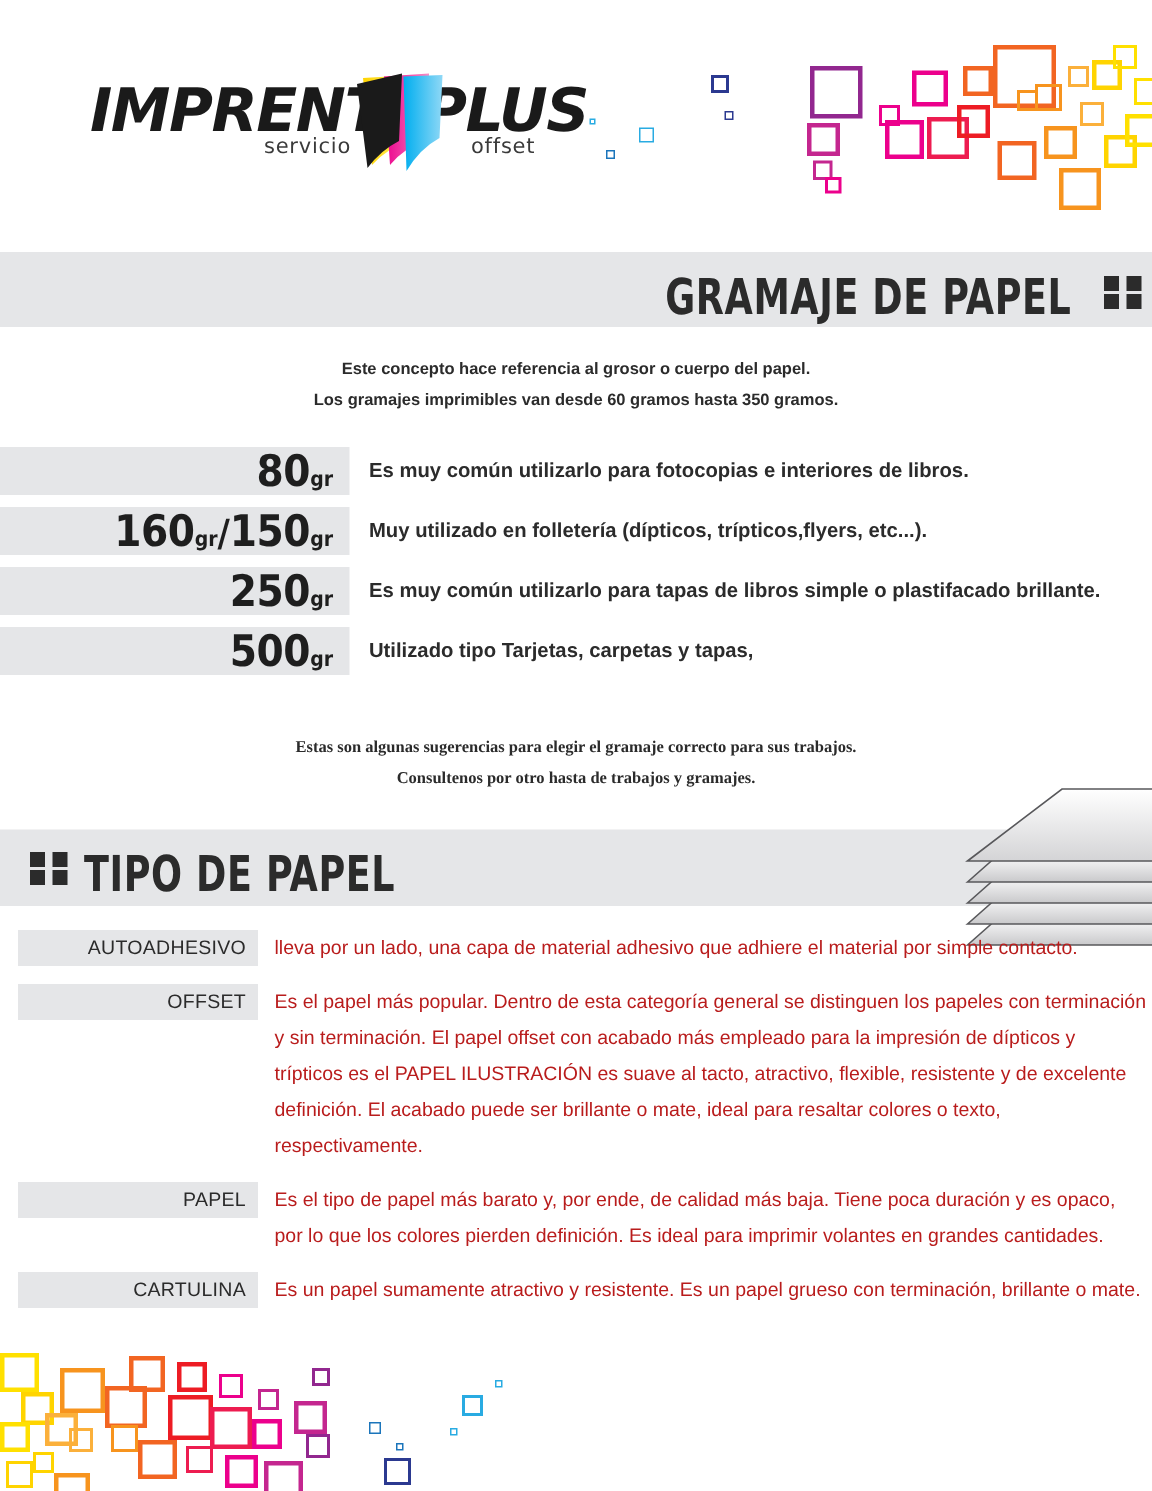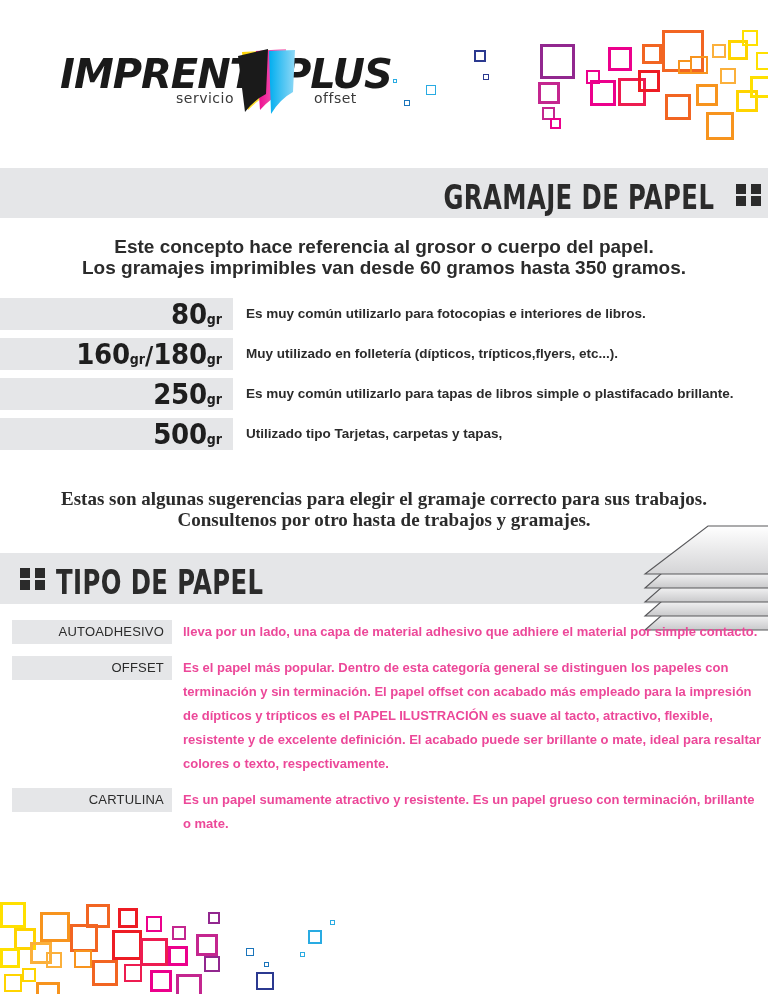--- a/index.html
+++ b/index.html
@@ -59,21 +59,21 @@
   .dots i:nth-child(1){left:0;top:0;}
   .dots i:nth-child(2){left:15px;top:0;}
   .dots i:nth-child(3){left:0;top:12px;}
   .dots i:nth-child(4){left:15px;top:12px;}
   #gramaje-dots{right:6px;top:184px;}
   #tipo-dots{left:20px;top:568px;}
 
   
   .center-note{
     position:absolute;left:0;width:768px;text-align:center;
-    font-size:19px;font-weight:bold;line-height:21px;color:#2b2b2b;
+    font-size:11px;font-weight:bold;line-height:21px;color:#2b2b2b;
   }
   #intro-note{top:236px;}
   #outro-note{top:488px;font-family:Liberation Serif, serif;}
 
   
   #gramaje-list{position:absolute;left:0;top:298px;width:768px;}
   .g-row{position:relative;height:40px;}
   .g-bar{
     position:absolute;left:0;top:0;width:233px;height:32px;
     background:#e5e6e8;box-sizing:border-box;
@@ -96,21 +96,21 @@
   .t-bar{
     position:absolute;left:0;top:0;width:160px;height:24px;
     background:#e5e6e8;box-sizing:border-box;
     text-align:right;padding-right:8px;
     font-size:13px;font-weight:normal;color:#2b2b2b;
     line-height:24px;white-space:nowrap;
     letter-spacing:.2px;
   }
   .t-desc{
     margin-left:171px;width:582px;
-    font-size:13px;font-weight:bold;line-height:24px;color:#ec4899;
+    font-size:13px;font-weight:normal;line-height:24px;color:#b91c1c;
     text-align:left;
   }
 
   
   #paper-stack{position:absolute;left:618px;top:520px;width:160px;height:118px;}
 </style>
 </head>
 <body>
 
 <div class="page">
@@ -186,21 +186,21 @@
     <div>Este concepto hace referencia al grosor o cuerpo del papel.</div>
     <div>Los gramajes imprimibles van desde 60 gramos hasta 350 gramos.</div>
   </div>
 
   <div id="gramaje-list">
       <div class="g-row">
         <div class="g-bar"><span class="g-weight">80</span><span class="g-unit">gr</span></div>
         <div class="g-desc">Es muy común utilizarlo para fotocopias e interiores de libros.</div>
       </div>
       <div class="g-row">
-        <div class="g-bar"><span class="g-weight">160</span><span class="g-unit">gr</span><span class="g-sep">/</span><span class="g-weight">180</span><span class="g-unit">gr</span></div>
+        <div class="g-bar"><span class="g-weight">160</span><span class="g-unit">gr</span><span class="g-sep">/</span><span class="g-weight">150</span><span class="g-unit">gr</span></div>
         <div class="g-desc">Muy utilizado en folletería (dípticos, trípticos,flyers, etc...).</div>
       </div>
       <div class="g-row">
         <div class="g-bar"><span class="g-weight">250</span><span class="g-unit">gr</span></div>
         <div class="g-desc">Es muy común utilizarlo para tapas de libros simple o plastifacado brillante.</div>
       </div>
       <div class="g-row">
         <div class="g-bar"><span class="g-weight">500</span><span class="g-unit">gr</span></div>
         <div class="g-desc">Utilizado tipo Tarjetas, carpetas y tapas,</div>
       </div>
@@ -244,20 +244,21 @@
       <div class="t-row">
         <div class="t-bar">AUTOADHESIVO</div>
         <div class="t-desc">lleva por un lado, una capa de material adhesivo que adhiere el material por simple contacto.</div>
       </div>
       <div class="t-row">
         <div class="t-bar">OFFSET</div>
         <div class="t-desc">Es el papel más popular. Dentro de esta categoría general se distinguen los papeles con terminación y sin terminación. El papel offset con acabado más empleado para la impresión de dípticos y trípticos es el PAPEL ILUSTRACIÓN es suave al tacto, atractivo, flexible, resistente y de excelente definición. El acabado puede ser brillante o mate, ideal para resaltar colores o texto, respectivamente.</div>
       </div>
       <div class="t-row">
         <div class="t-bar">PAPEL</div>
+        <div class="t-desc">Es el tipo de papel más barato y, por ende, de calidad más baja. Tiene poca duración y es opaco, por lo que los colores pierden definición. Es ideal para imprimir volantes en grandes cantidades.</div>
       </div>
       <div class="t-row">
         <div class="t-bar">CARTULINA</div>
         <div class="t-desc">Es un papel sumamente atractivo y resistente. Es un papel grueso con terminación, brillante o mate.</div>
       </div>
     </div>
 
   <div class="deco" id="deco-bottom" style="left:0;top:890px;width:400px;height:104px;">
       <i class="sq" style="left: 0px; top: 12px; width: 26px; height: 26px; border: 3px solid rgb(255, 224, 0);"></i>
       <i class="sq" style="left: 14px; top: 38px; width: 22px; height: 22px; border: 3px solid rgb(255, 212, 0);"></i>

